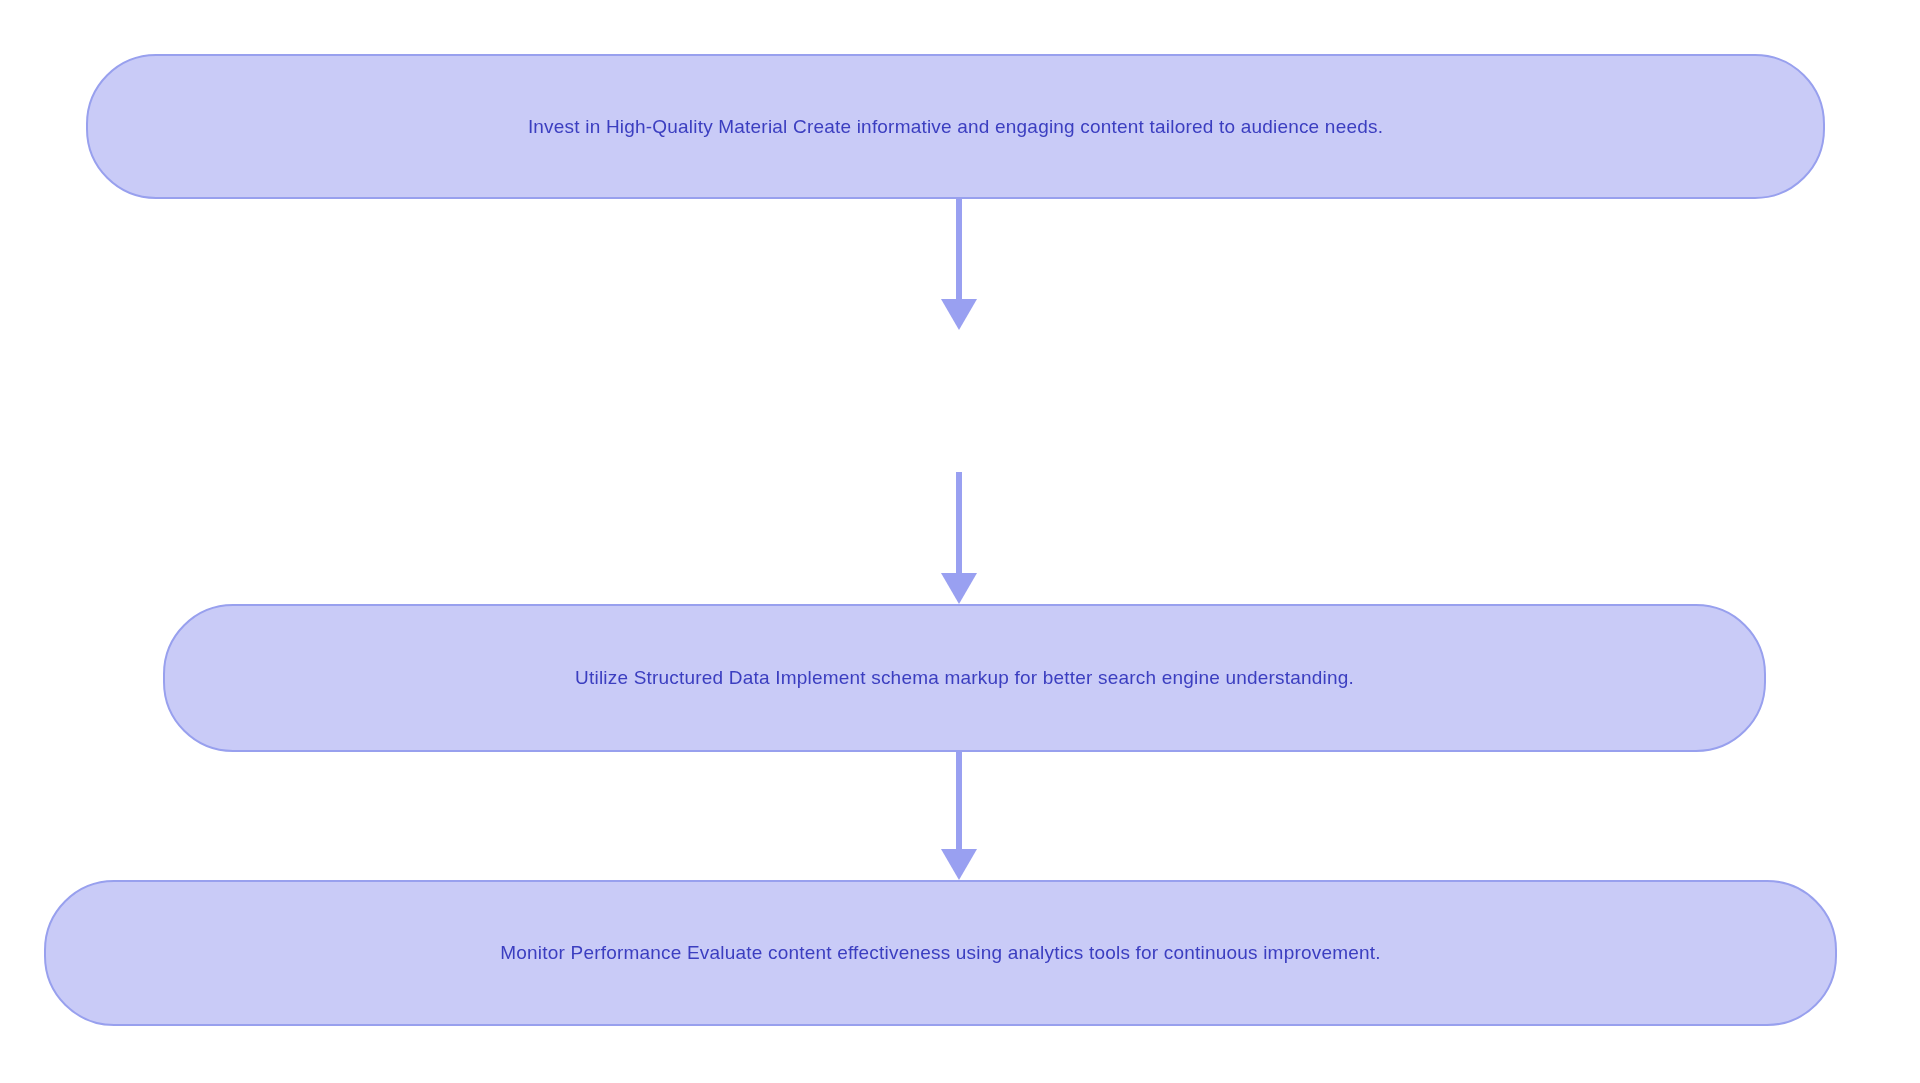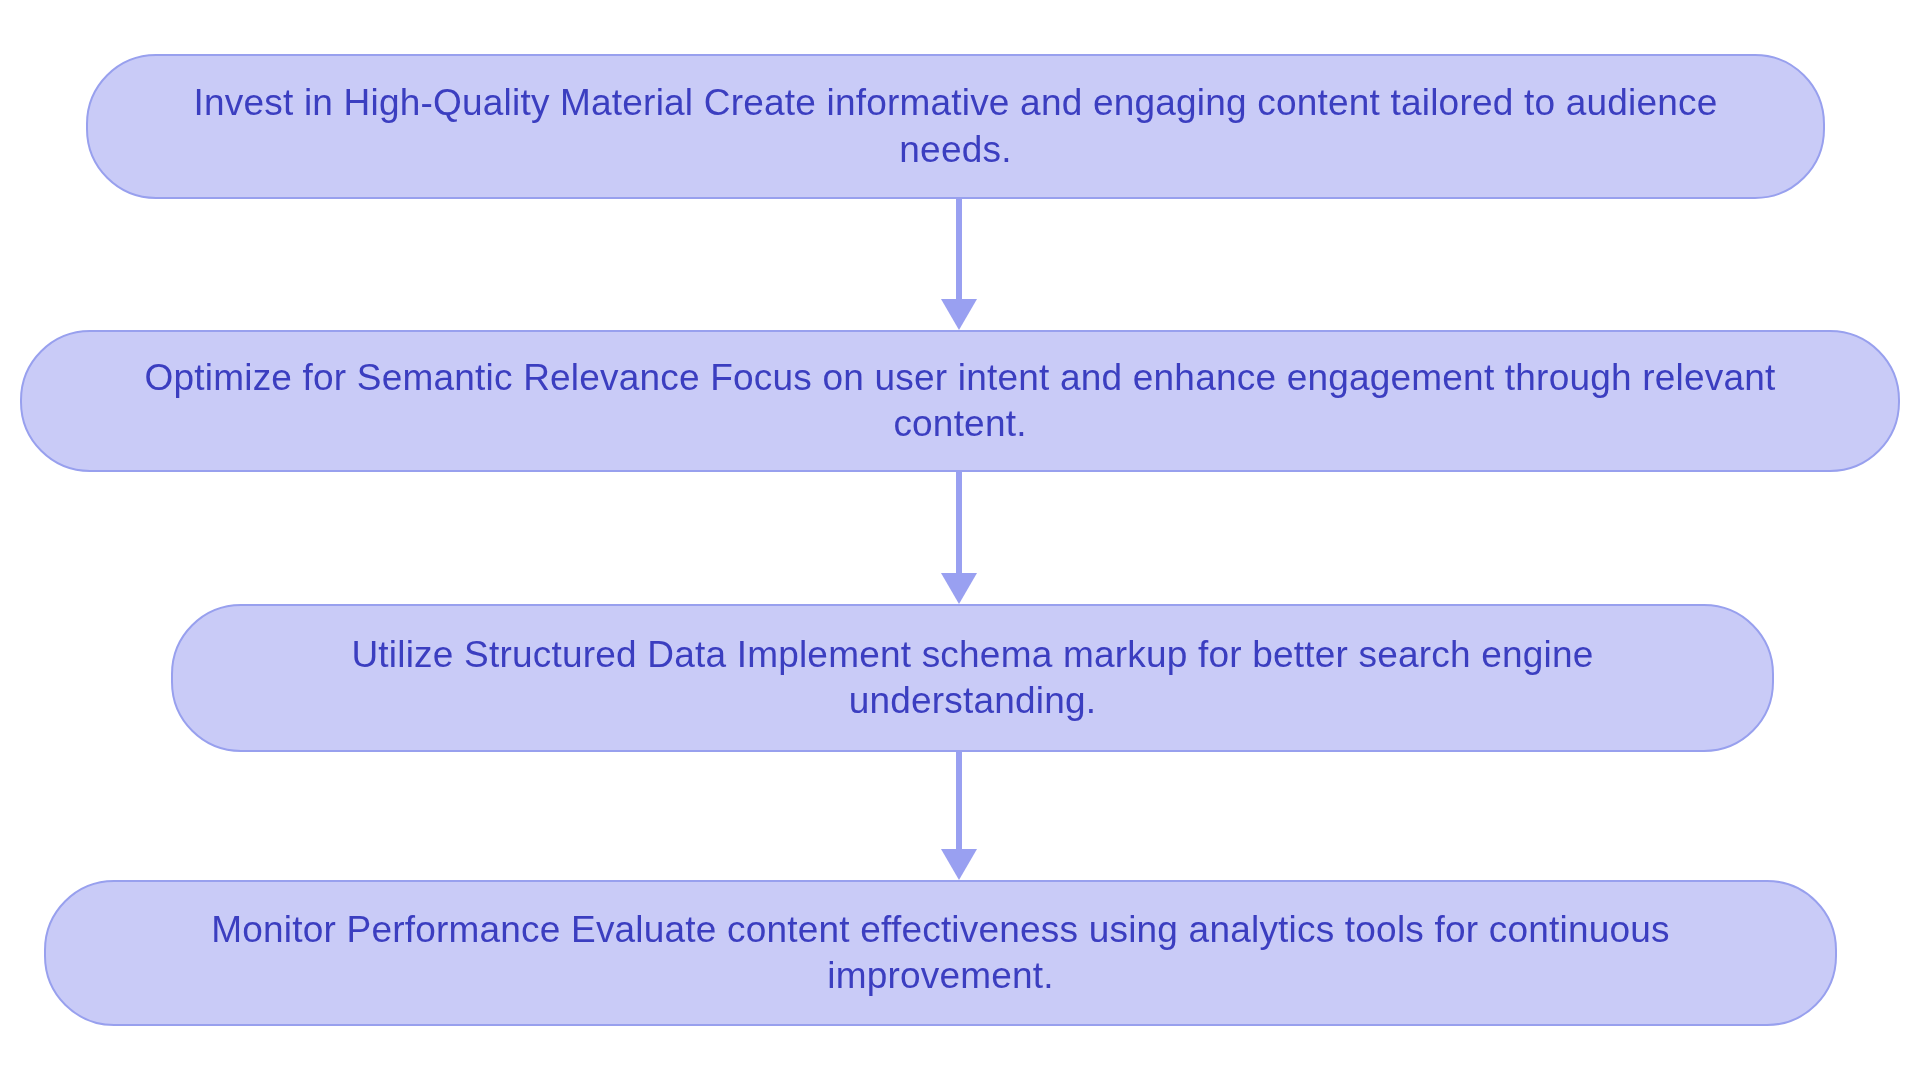--- a/index.html
+++ b/index.html
@@ -19,28 +19,28 @@
     position: absolute;
     box-sizing: border-box;
     background: var(--node_fill, #c9cbf7);
     border: 2px solid var(--node_border, #98a0ee);
     border-radius: 70px;
     display: flex;
     align-items: center;
     justify-content: center;
     text-align: center;
     color: var(--text_color, #3b3ec0);
-    font-size: 37px;
+    font-size: 19px;
     letter-spacing: 0.2px;
     line-height: 1.25;
     padding: 0 60px;
   }
   .node-1 { left: 86px;  top: 54px;  width: 1739px; height: 145px; }
   .node-2 { left: 20px;  top: 330px; width: 1880px; height: 142px; }
-  .node-3 { left: 171px; top: 604px; width: 1603px; height: 148px; }
+  .node-3 { left: 163px; top: 604px; width: 1603px; height: 148px; }
   .node-4 { left: 44px;  top: 880px; width: 1793px; height: 146px; align-items: center; }
 
   .flow-arrow {
     position: absolute;
     left: 941px;          
     width: 36px;
     display: flex;
     flex-direction: column;
     align-items: center;
   }
@@ -68,23 +68,20 @@
 
   <div class="flow-node node-1">
     <span>Invest in High-Quality Material Create informative and engaging content tailored to audience needs.</span>
   </div>
 
   <div class="flow-arrow arrow-1">
     <div class="arrow-line"></div>
     <div class="arrow-head"></div>
   </div>
 
-  <div class="flow-node node-2">
-    <span>Optimize for Semantic Relevance Focus on user intent and enhance engagement through relevant content.</span>
-  </div>
 
   <div class="flow-arrow arrow-2">
     <div class="arrow-line"></div>
     <div class="arrow-head"></div>
   </div>
 
   <div class="flow-node node-3">
     <span>Utilize Structured Data Implement schema markup for better search engine understanding.</span>
   </div>
 

